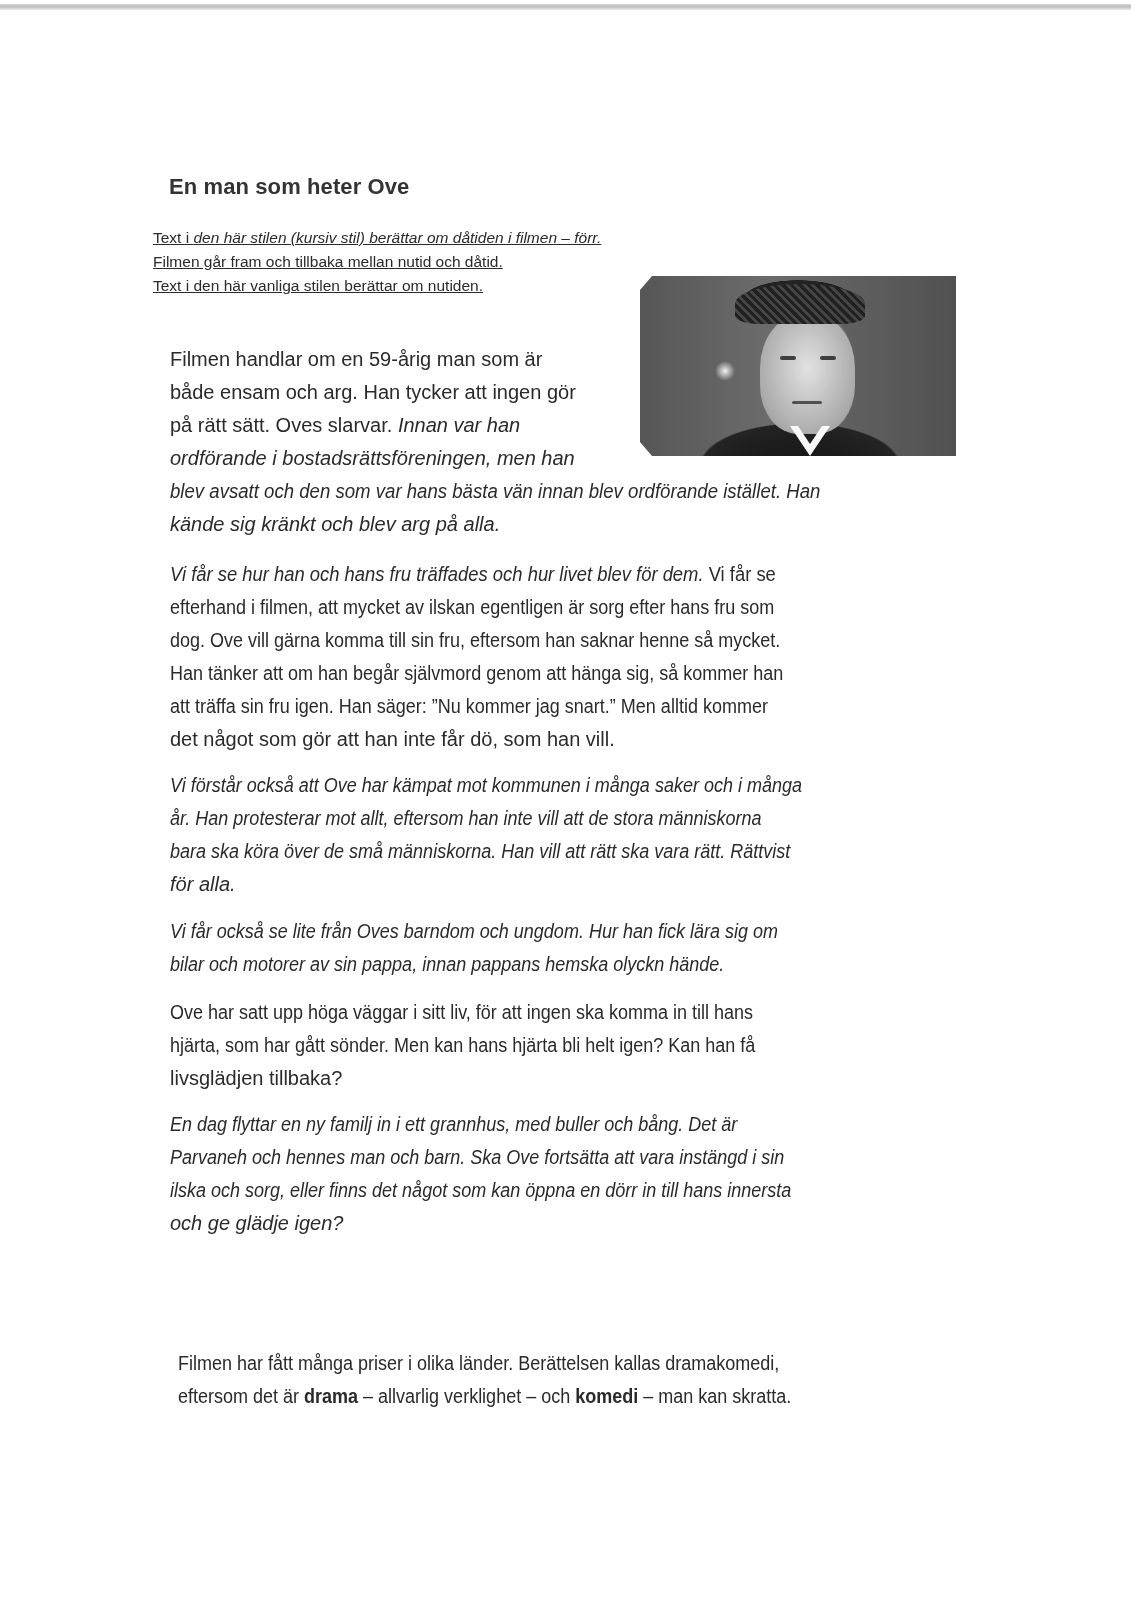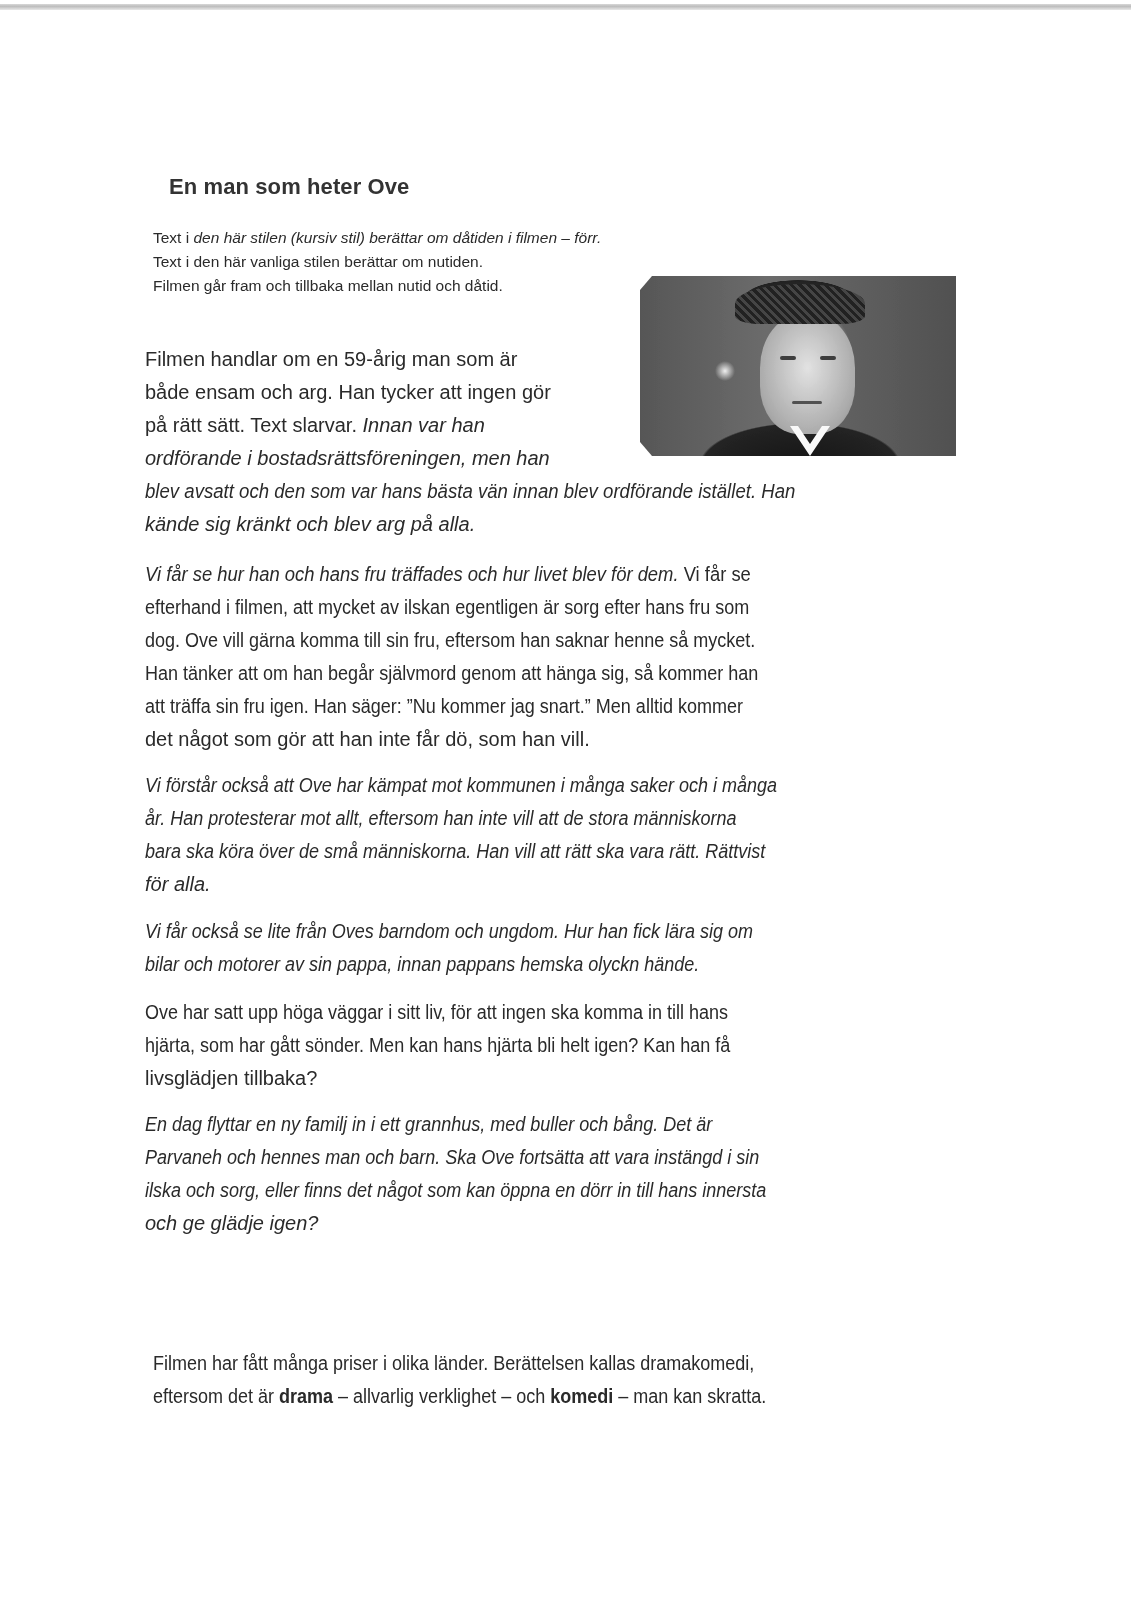--- a/index.html
+++ b/index.html
@@ -1,23 +1,23 @@
 <!DOCTYPE html>
 <html><head>
 <meta charset="utf-8">
 <style>
   html, body { margin: 0; padding: 0; background: #ffffff; }
   body { width: 1131px; height: 1600px; position: relative; overflow: hidden;
          font-family: "Liberation Sans", sans-serif; color: #222; }
   .scan-edge { position: absolute; left: 0; top: 4px; width: 1131px; height: 6px;
     background: linear-gradient(to bottom, #d8d8d8, #bdbdbd 40%, #e8e8e8); }
   .title { position: absolute; left: 169px; top: 174px; font-size: 22px; font-weight: bold; color: #333; letter-spacing: 0.1px; }
-  .intro { position: absolute; left: 153px; top: 226px; font-size: 15.5px; line-height: 24px; color: #2a2a2a; }
+  .intro { position: absolute; left: 153px; top: 226px; font-size: 15.5px; line-height: 24px; color: #2a2a2a; text-decoration: underline; }
   .intro .line { display: block; white-space: nowrap; }
-  .body-text { position: absolute; left: 145px; width: 810px; font-size: 20px; line-height: 33px; color: #2a2a2a; }
+  .body-text { position: absolute; left: 170px; width: 810px; font-size: 20px; line-height: 33px; color: #2a2a2a; }
   .body-text .line { display: block; white-space: nowrap; transform-origin: left center; }
   i, .it { font-style: italic; }
   b { font-weight: bold; }
   .photo { position: absolute; left: 640px; top: 276px; width: 316px; height: 180px;
     clip-path: polygon(12px 0, 100% 0, 100% 100%, 12px 100%, 0 calc(100% - 14px), 0 14px);
     background:
       radial-gradient(ellipse 60px 70px at 170px 80px, #cfcfcf 0%, #9a9a9a 55%, transparent 70%),
       radial-gradient(ellipse 75px 25px at 158px 22px, #3a3a3a 0%, #2a2a2a 70%, transparent 72%),
       radial-gradient(ellipse 140px 60px at 160px 190px, #1e1e1e 0%, #2c2c2c 70%, transparent 72%),
       radial-gradient(circle 10px at 85px 95px, #e6e6e6, transparent 100%),
@@ -34,37 +34,37 @@
 </style>
 </head>
 <body>
 
 <div class="scan-edge"></div>
 
 <h1 class="title" style="margin:0;">En man som heter Ove</h1>
 
 <div class="intro">
   <span class="line"><span>Text i </span><i>den här stilen (kursiv stil) berättar om dåtiden i filmen – förr.</i></span>
+  <span class="line"><span>Filmen går fram och tillbaka mellan nutid och dåtid.</span></span>
   <span class="line"><span>Text i den här vanliga stilen berättar om nutiden.</span></span>
-  <span class="line"><span>Filmen går fram och tillbaka mellan nutid och dåtid.</span></span>
 </div>
 
 <div class="photo" title="Svartvitt foto av en äldre man med keps och sur min">
   <div class="face"></div>
   <div class="cap"></div>
   <div class="eye" style="left:140px;"></div>
   <div class="eye" style="left:180px;"></div>
   <div class="mouth"></div>
   <div class="collar"></div>
 </div>
 
 <div class="body-text" style="top:343px;">
   <span class="line"><span>Filmen handlar om en 59-årig man som är</span></span>
   <span class="line"><span>både ensam och arg. Han tycker att ingen gör</span></span>
-  <span class="line"><span>på rätt sätt. Text slarvar. </span><i>Innan var han</i></span>
+  <span class="line"><span>på rätt sätt. Oves slarvar. </span><i>Innan var han</i></span>
   <span class="line"><i>ordförande i bostadsrättsföreningen, men han</i></span>
   <span class="line" style="transform:scaleX(0.93);"><i>blev avsatt och den som var hans bästa vän innan blev ordförande istället. Han</i></span>
   <span class="line"><i>kände sig kränkt och blev arg på alla.</i></span>
 </div>
 
 <div class="body-text" style="top:558px;">
   <span class="line" style="transform:scaleX(0.92);"><i>Vi får se hur han och hans fru träffades och hur livet blev för dem.</i><span> Vi får se</span></span>
   <span class="line" style="transform:scaleX(0.9);"><span>efterhand i filmen, att mycket av ilskan egentligen är sorg efter hans fru som</span></span>
   <span class="line" style="transform:scaleX(0.9);"><span>dog. Ove vill gärna komma till sin fru, eftersom han saknar henne så mycket.</span></span>
   <span class="line" style="transform:scaleX(0.9);"><span>Han tänker att om han begår självmord genom att hänga sig, så kommer han</span></span>

